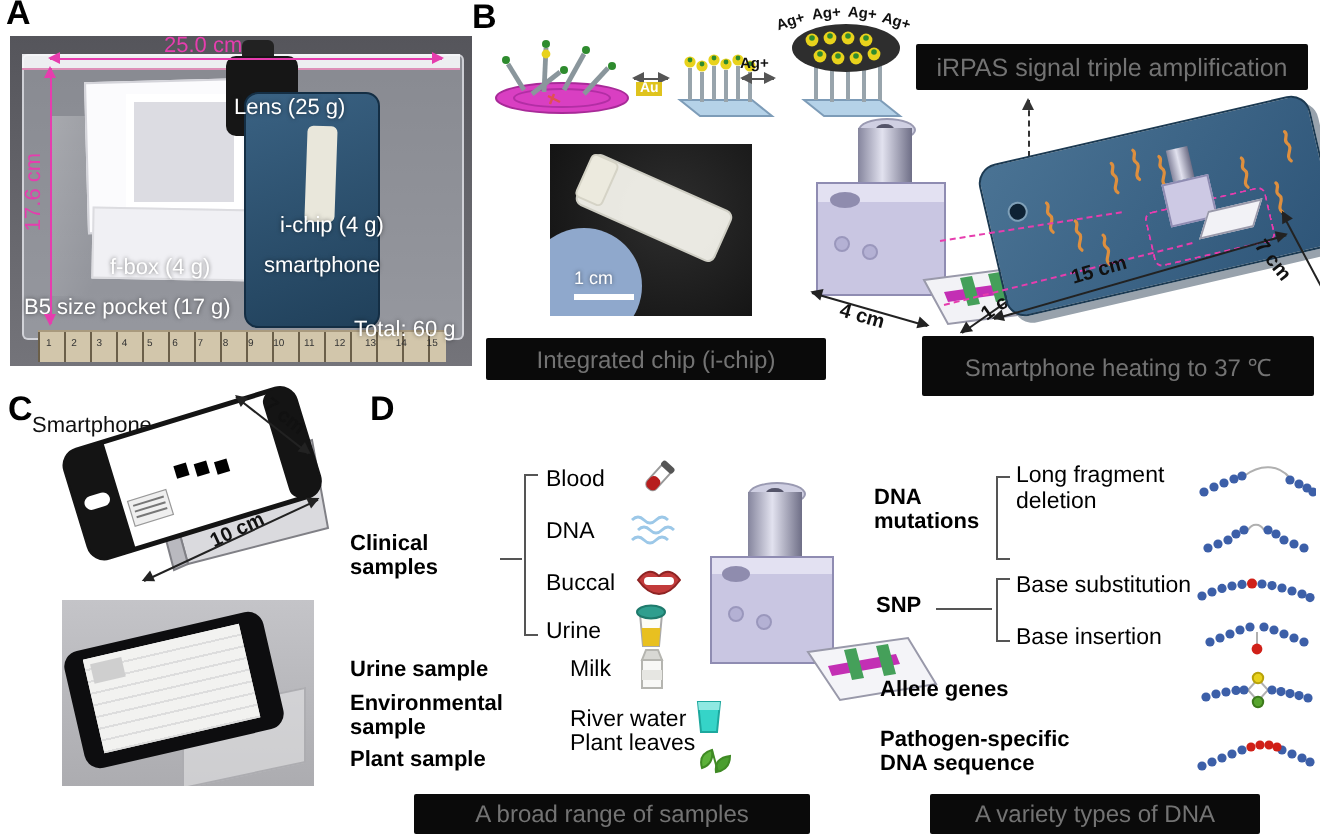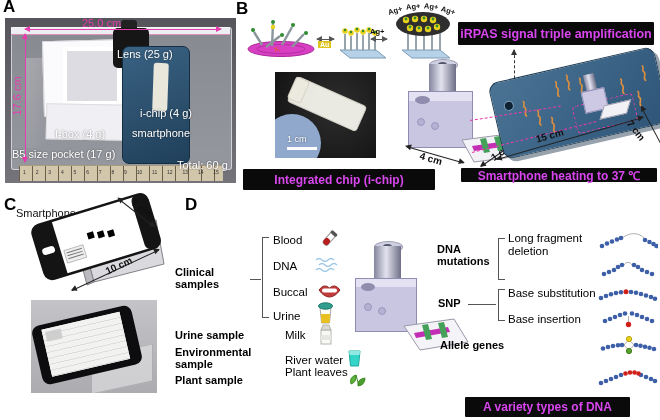--- a/index.html
+++ b/index.html
@@ -3,21 +3,21 @@
 <meta charset="utf-8">
 <style>
   html,body{margin:0;padding:0;background:#fff}
   #fig{position:relative;width:660px;height:420px;background:#fff;overflow:hidden;
        font-family:"Liberation Sans",sans-serif;color:#111}
   .abs{position:absolute}
   .t{position:absolute;white-space:nowrap;color:#111}
   .b{font-weight:bold}
   .w{color:#fff;text-shadow:0 0 2px rgba(0,0,0,.55)}
   .plab{position:absolute;font-size:17px;font-weight:bold;color:#000}
-  .cap{position:absolute;background:#0a0a0a;color:#d946ef;font-weight:bold;
+  .cap{position:absolute;background:#0a0a0a;color:#737373;font-weight:normal;
        display:flex;align-items:center;justify-content:center;font-size:12px;border-radius:1px}
   .darrow{position:absolute;height:0;border-top:1.3px solid var(--c,#222);transform-origin:left center}
   .darrow:before{content:"";position:absolute;left:-1px;top:-3.8px;border-top:3.2px solid transparent;
        border-bottom:3.2px solid transparent;border-right:6px solid var(--c,#222)}
   .darrow:after{content:"";position:absolute;right:-1px;top:-3.8px;border-top:3.2px solid transparent;
        border-bottom:3.2px solid transparent;border-left:6px solid var(--c,#222)}
   .vdarrow{position:absolute;width:0;border-left:1.3px solid var(--c,#222)}
   .vdarrow:before{content:"";position:absolute;top:-1px;left:-3.8px;border-left:3.2px solid transparent;
        border-right:3.2px solid transparent;border-bottom:6px solid var(--c,#222)}
   .vdarrow:after{content:"";position:absolute;bottom:-1px;left:-3.8px;border-left:3.2px solid transparent;
@@ -181,21 +181,21 @@
 
   <div class="cap" style="left:458px;top:22px;width:196px;height:23px;font-size:12.5px">iRPAS signal triple amplification</div>
 
   <div class="abs" style="left:275px;top:72px;width:101px;height:86px;background:radial-gradient(circle at 60% 40%,#2e2e2e,#101010);overflow:hidden">
     <div class="abs" style="left:-12px;bottom:-14px;width:58px;height:58px;background:#8fa8cc;border-radius:50%"></div>
     <div class="abs" style="left:14px;top:18px;width:74px;height:26px;background:rgba(244,243,236,.95);border:1px solid #cfcec4;border-radius:4px;transform:rotate(24deg)"></div>
     <div class="abs" style="left:16px;top:6px;width:13px;height:22px;background:#eceade;border:1px solid #d5d3c6;border-radius:3px;transform:rotate(24deg)"></div>
     <span class="t w" style="left:12px;top:62px;font-size:9px">1 cm</span>
     <div class="abs" style="left:12px;top:75px;width:30px;height:2.5px;background:#fff"></div>
   </div>
-  <div class="cap" style="left:243px;top:169px;width:192px;height:21px">Integrated chip (i-chip)</div>
+  <div class="cap" style="left:243px;top:169px;width:170px;height:21px">Integrated chip (i-chip)</div>
 
   <div class="abs" style="left:429px;top:59px;width:27px;height:10px;background:#cfcfe2;border:1px solid #9a9ab2;border-radius:50%">
     <div class="abs" style="left:8px;top:2px;width:9px;height:5px;background:#55556a;border-radius:50%"></div>
   </div>
   <div class="abs" style="left:429px;top:64px;width:27px;height:33px;background:linear-gradient(90deg,#85859d,#e2e2ef 45%,#6e6e86)"></div>
   <div class="abs" style="left:408px;top:91px;width:63px;height:55px;background:#c9c6e2;border:1px solid #8f8cb2">
     <div class="abs" style="left:0;top:0;width:63px;height:9px;background:#e3e1f2"></div>
     <div class="abs" style="left:6px;top:4px;width:15px;height:8px;background:#8f8cae;border-radius:50%"></div>
     <div class="abs" style="left:8px;top:26px;width:6px;height:6px;background:#b4b1d4;border:1px solid #9a97bc;border-radius:50%"></div>
     <div class="abs" style="left:22px;top:30px;width:6px;height:6px;background:#b4b1d4;border:1px solid #9a97bc;border-radius:50%"></div>
@@ -234,21 +234,21 @@
       <div class="abs" style="left:88px;top:28px;width:22px;height:20px;background:#cdc9e4;border:1px solid #8f8cb2"></div>
       <div class="abs" style="left:104px;top:46px;width:26px;height:11px;background:#f2f2f6;border:1px solid #99a;transform:skewX(-30deg)"></div>
     </div>
   </div>
   <div class="abs" style="left:470px;top:120px;width:92px;border-top:1px dashed #e63dae;transform:rotate(-9deg);transform-origin:left center"></div>
   <div class="abs" style="left:472px;top:152px;width:128px;border-top:1px dashed #e63dae;transform:rotate(-14deg);transform-origin:left center"></div>
   <div class="darrow" style="--c:#222;left:497px;top:159px;width:152px;transform:rotate(-16deg)"></div>
   <span class="dim" style="left:536px;top:134px;transform:rotate(-16deg)">15 cm</span>
   <div class="darrow" style="--c:#222;left:641px;top:106px;width:52px;transform:rotate(62deg)"></div>
   <span class="dim" style="left:629px;top:116px;transform:rotate(52deg)">7 cm</span>
-  <div class="cap" style="left:461px;top:168px;width:196px;height:14px">Smartphone heating to 37 ℃</div>
+  <div class="cap" style="left:461px;top:168px;width:196px;height:30px">Smartphone heating to 37 ℃</div>
 
   <div class="plab" style="left:4px;top:195px">C</div>
   <span class="t" style="left:16px;top:207px;font-size:11px">Smartphone</span>
 
   <svg class="abs" style="left:28px;top:190px" width="145" height="108">
     <polygon points="55,52 128,30 136,74 66,92" fill="#dadade" stroke="#808086"></polygon>
     <polygon points="55,52 66,92 59,95 49,57" fill="#b9b9bf" stroke="#808086"></polygon>
     <line x1="72" y1="74" x2="126" y2="57" stroke="#909096" stroke-width="3"></line>
     <g transform="rotate(-17 70 46)">
       <rect x="8" y="18" width="120" height="56" rx="8" fill="#ffffff" stroke="#141414" stroke-width="2.5"></rect>
@@ -334,20 +334,21 @@
   </svg>
 
   <span class="grp" style="left:175px;top:374px">Plant sample</span>
   <span class="itm" style="left:285px;top:366px">Plant leaves</span>
   <svg class="abs" style="left:347px;top:371px" width="20" height="16">
     <path d="M4 13 Q2 6 9 4 Q10 11 4 13 Z" fill="#5cb23a" stroke="#3f8a24"></path>
     <path d="M11 15 Q10 8 18 7 Q18 14 11 15 Z" fill="#4a9e2e" stroke="#3f8a24"></path>
     <line x1="9" y1="4" x2="12" y2="15" stroke="#3f8a24"></line>
   </svg>
 
+  <div class="cap" style="left:207px;top:397px;width:198px;height:20px">A broad range of samples</div>
 
   <div class="abs" style="left:374px;top:241px;width:27px;height:10px;background:#cfcfe2;border:1px solid #9a9ab2;border-radius:50%">
     <div class="abs" style="left:8px;top:2px;width:9px;height:5px;background:#55556a;border-radius:50%"></div>
   </div>
   <div class="abs" style="left:374px;top:246px;width:27px;height:34px;background:linear-gradient(90deg,#85859d,#e2e2ef 45%,#6e6e86)"></div>
   <div class="abs" style="left:355px;top:278px;width:60px;height:52px;background:#c9c6e2;border:1px solid #8f8cb2">
     <div class="abs" style="left:0;top:0;width:60px;height:8px;background:#e3e1f2"></div>
     <div class="abs" style="left:5px;top:4px;width:14px;height:8px;background:#8f8cae;border-radius:50%"></div>
     <div class="abs" style="left:8px;top:24px;width:6px;height:6px;background:#b4b1d4;border:1px solid #9a97bc;border-radius:50%"></div>
     <div class="abs" style="left:22px;top:28px;width:6px;height:6px;background:#b4b1d4;border:1px solid #9a97bc;border-radius:50%"></div>
@@ -366,20 +367,24 @@
   <div class="brace" style="left:498px;top:238px;height:42px;width:7px"></div>
   <span class="itm" style="left:508px;top:232px;width:88px;white-space:normal">Long fragment deletion</span>
 
   <span class="grp" style="left:438px;top:297px">SNP</span>
   <div class="abs" style="left:468px;top:304px;width:28px;border-top:1.5px solid #555"></div>
   <div class="brace" style="left:498px;top:289px;height:32px;width:7px"></div>
   <span class="itm" style="left:508px;top:287px">Base substitution</span>
   <span class="itm" style="left:508px;top:313px">Base insertion</span>
 
   <span class="grp" style="left:440px;top:339px">Allele genes</span>
+  <div class="grp" style="left:440px;top:364px">
+    <div>Pathogen-specific</div>
+    <div>DNA sequence</div>
+  </div>
 
   <svg class="abs" style="left:598px;top:231px" width="60" height="20">
     <path d="M24 7 C32 1 41 1 47 8" fill="none" stroke="#b0b0b0"></path>
     <g fill="#3c5fa8">
         <circle cx="4" cy="15" r="2.3"></circle>
         <circle cx="9" cy="12.5" r="2.3"></circle>
         <circle cx="14" cy="10.5" r="2.3"></circle>
     <circle cx="19" cy="8.5" r="2.3"></circle>
         <circle cx="23" cy="7" r="2.3"></circle>
         <circle cx="47" cy="9" r="2.3"></circle>

